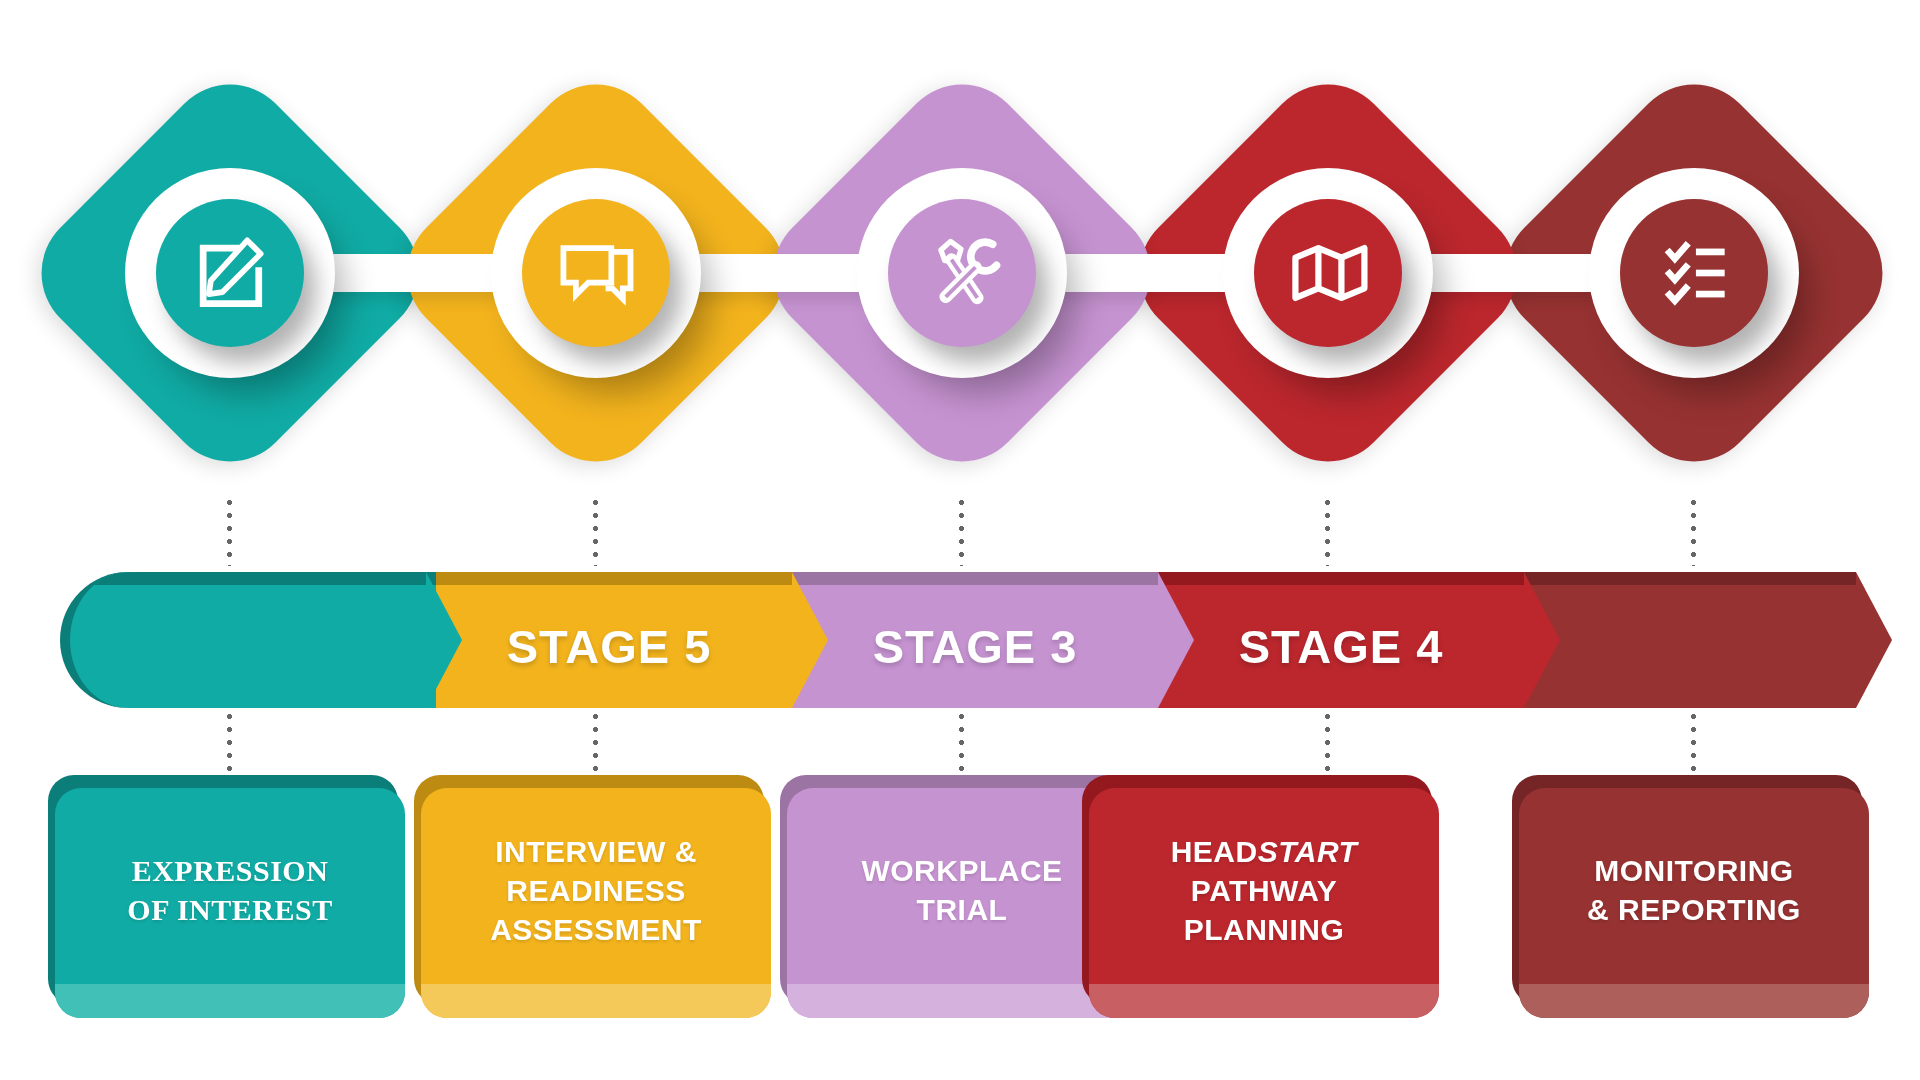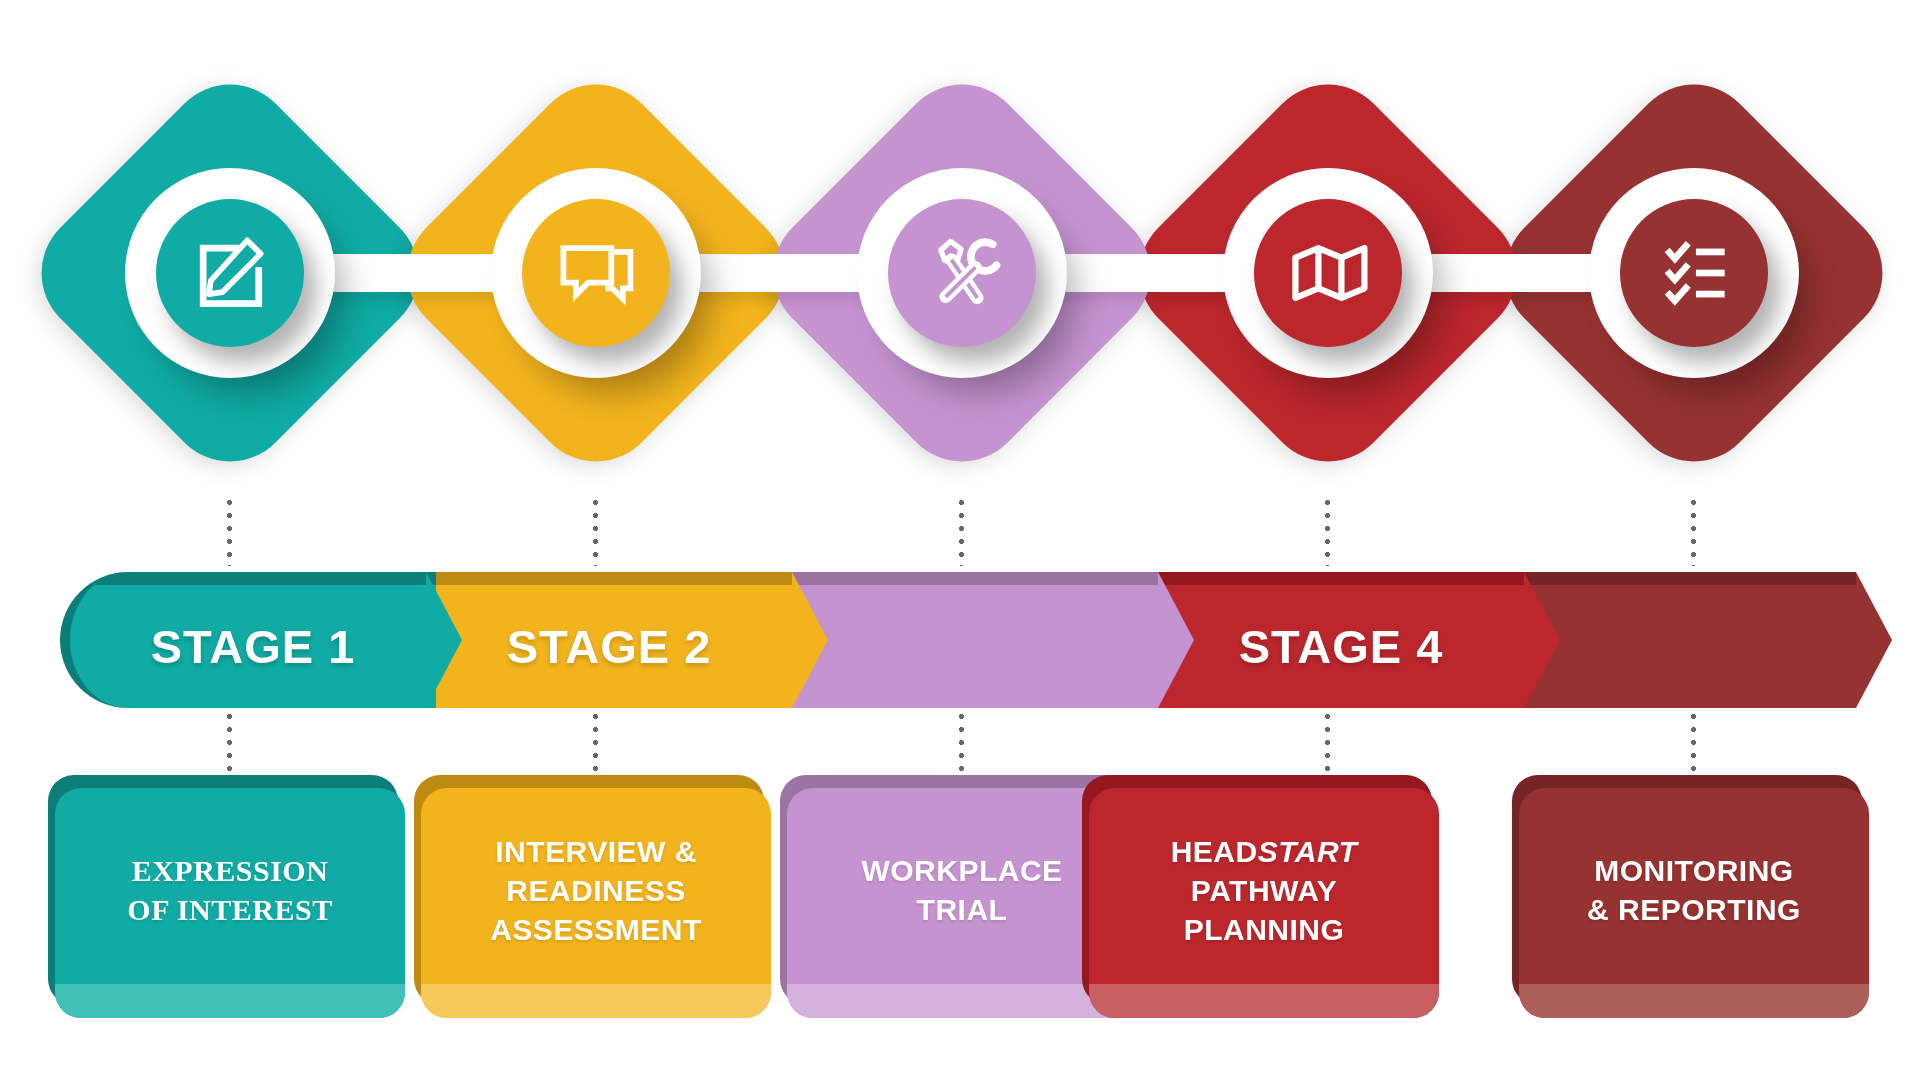--- a/index.html
+++ b/index.html
@@ -119,34 +119,34 @@
   <div class="dotline dotline-a" style="left:227px"></div>
   <div class="dotline dotline-a" style="left:593px"></div>
   <div class="dotline dotline-a" style="left:959px"></div>
   <div class="dotline dotline-a" style="left:1325px"></div>
   <div class="dotline dotline-a" style="left:1691px"></div>
 
   <div class="banner">
     <div class="seg" style="left: 60px; width: 402px; z-index: 15; --main: #10ABA4; --dark: #0C7E79; --light: #41C0B8;">
       <div class="seg-body rounded-left" style="width:366px">
         <div class="seg-rim"></div>
-        <span class="seg-label">STAGE 1</span>
       </div>
       <div class="seg-tip" style="left:366px"></div>
     </div>
     <div class="seg" style="left: 426px; width: 402px; z-index: 14; --main: #F2B31D; --dark: #BD8B12; --light: #F5C85A;">
       <div class="seg-body" style="width:366px">
         <div class="seg-rim"></div>
-        <span class="seg-label">STAGE 2</span>
+        <span class="seg-label">STAGE 5</span>
       </div>
       <div class="seg-tip" style="left:366px"></div>
     </div>
     <div class="seg" style="left: 792px; width: 402px; z-index: 13; --main: #C693D1; --dark: #9C74A4; --light: #D5B1DD;">
       <div class="seg-body" style="width:366px">
         <div class="seg-rim"></div>
+        <span class="seg-label">STAGE 3</span>
       </div>
       <div class="seg-tip" style="left:366px"></div>
     </div>
     <div class="seg" style="left: 1158px; width: 402px; z-index: 12; --main: #BB272D; --dark: #93191E; --light: #C75F63;">
       <div class="seg-body" style="width:366px">
         <div class="seg-rim"></div>
         <span class="seg-label">STAGE 4</span>
       </div>
       <div class="seg-tip" style="left:366px"></div>
     </div>

